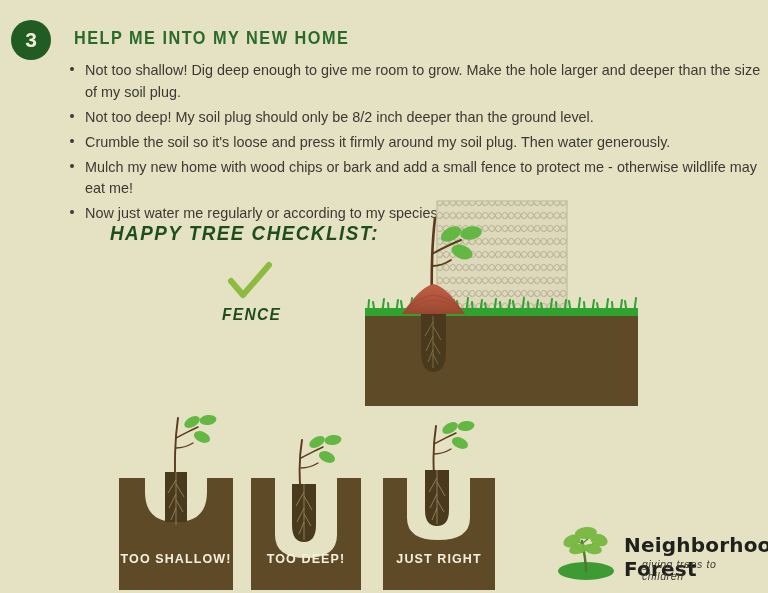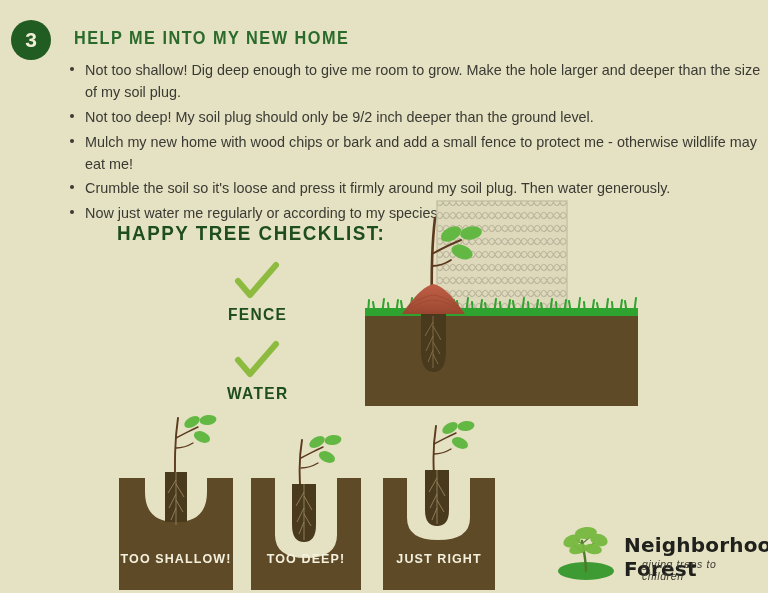--- a/index.html
+++ b/index.html
@@ -37,21 +37,21 @@
     font-family:Liberation Sans, sans-serif;
     margin:0;padding:0;list-style:none;
   }
   .bullets li{position:relative;padding-left:19px;margin:0 0 3px 0;}
   .bullets li .dot{
     position:absolute;left:4px;top:7px;width:4px;height:4px;border-radius:50%;
     background:#3a3a33;
   }
 
   
-  .checklist{position:absolute;left:117px;top:222px;}
+  .checklist{position:absolute;left:110px;top:222px;font-style:italic;}
   .checklist-title{
     color:#1e4d1f;font-weight:bold;font-size:20px;letter-spacing:1.6px;
     text-transform:uppercase;font-family:"Liberation Sans",sans-serif;
     transform:scaleX(0.94);transform-origin:left center;
   }
   .check-row{display:flex;align-items:center;margin-top:14px;flex-direction:column;}
   .check-mark{width:46px;height:38px;flex:0 0 46px;margin-right:6px;}
   .check-label{
     color:#1e4d1f;font-weight:bold;font-size:16.5px;letter-spacing:1.4px;
     text-transform:uppercase;font-family:"Liberation Sans",sans-serif;
@@ -89,40 +89,34 @@
 
   <div class="header">
     <div class="step-badge">
       <span>3</span>
     </div>
     <div class="header-title">HELP ME INTO MY NEW HOME</div>
   </div>
 
   <ul class="bullets" id="bullet-list">
       <li><span class="dot"></span><span>Not too shallow! Dig deep enough to give me room to grow. Make the hole larger and deeper than the size of my soil plug.</span></li>
-      <li><span class="dot"></span><span>Not too deep! My soil plug should only be 9/2 inch deeper than the ground level.</span></li>
+      <li><span class="dot"></span><span>Not too deep! My soil plug should only be 8/2 inch deeper than the ground level.</span></li>
+      <li><span class="dot"></span><span>Crumble the soil so it's loose and press it firmly around my soil plug. Then water generously.</span></li>
       <li><span class="dot"></span><span>Mulch my new home with wood chips or bark and add a small fence to protect me - otherwise wildlife may eat me!</span></li>
-      <li><span class="dot"></span><span>Crumble the soil so it's loose and press it firmly around my soil plug. Then water generously.</span></li>
       <li><span class="dot"></span><span>Now just water me regularly or according to my species preferences!</span></li>
     </ul>
 
   <div class="checklist">
     <div class="checklist-title">HAPPY TREE CHECKLIST:</div>
     <div id="checklist-rows">
         <div class="check-row">
           <svg class="check-mark" viewBox="0 0 46 38">
             <path d="M4,18 L16,32 L42,2" fill="none" stroke="#8cbb3f" stroke-width="6" stroke-linecap="round" stroke-linejoin="round"></path>
           </svg>
           <span class="check-label">FENCE</span>
-        </div>
-        <div class="check-row">
-          <svg class="check-mark" viewBox="0 0 46 38">
-            <path d="M4,18 L16,32 L42,2" fill="none" stroke="#8cbb3f" stroke-width="6" stroke-linecap="round" stroke-linejoin="round"></path>
-          </svg>
-          <span class="check-label">WATER</span>
         </div>
       </div>
   </div>
 
   <div class="scene">
     <svg width="273" height="210" viewBox="0 0 273 210" xmlns="http://www.w3.org/2000/svg">
       <defs>
         <pattern id="mesh" width="13" height="13" patternUnits="userSpaceOnUse">
           <path d="M0,6.5 Q3.25,0 6.5,6.5 Q9.75,13 13,6.5" fill="none" stroke="#b9b49a" stroke-width="1.1"></path>
           <path d="M0,6.5 Q3.25,13 6.5,6.5 Q9.75,0 13,6.5" fill="none" stroke="#b9b49a" stroke-width="1.1"></path>

